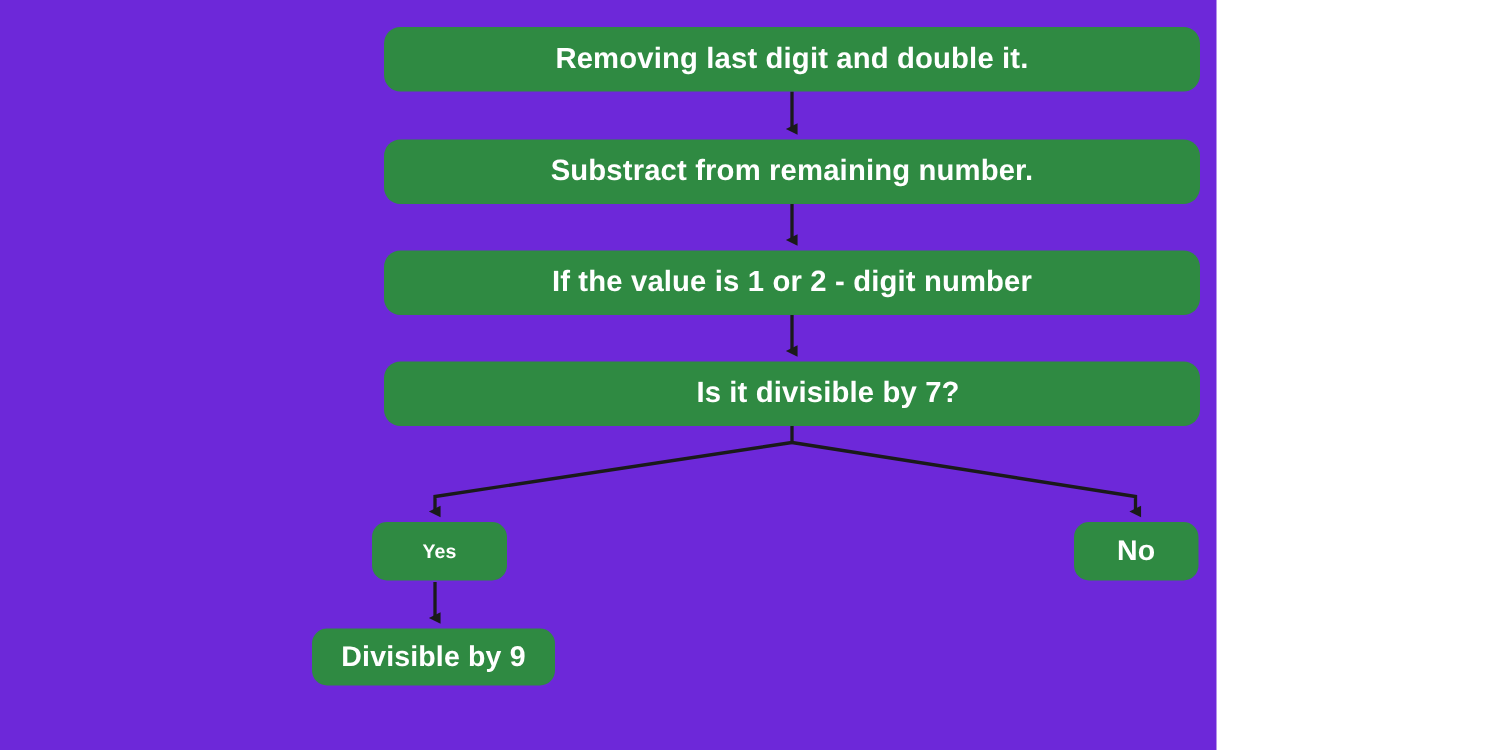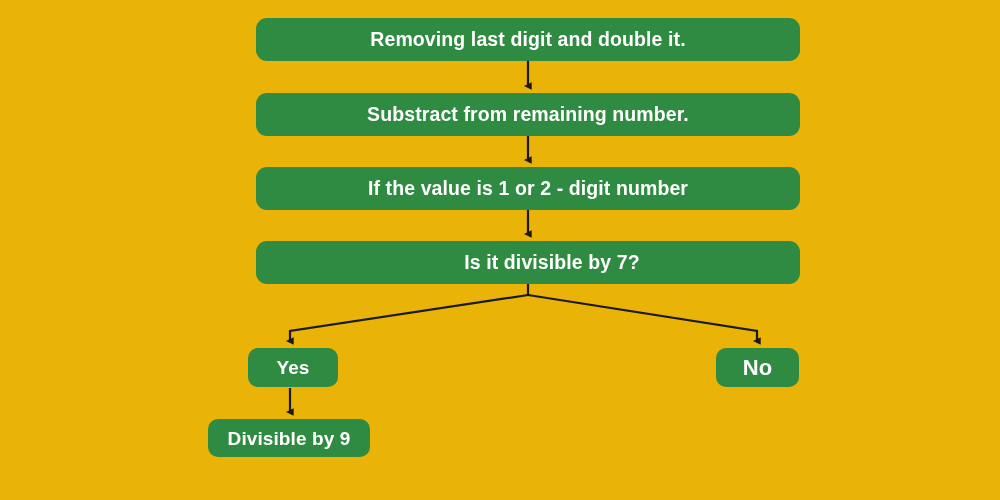--- a/index.html
+++ b/index.html
@@ -8,23 +8,23 @@
   }
   body {
     width: 1000px;
     height: 500px;
     background: #ffffff;
     font-family: "Liberation Sans", sans-serif;
     overflow: hidden;
   }
   #flowchart-canvas {
     position: relative;
-    width: 1000px;
+    width: 811px;
     height: 500px;
-    background: #eab308;
+    background: #6d28d9;
   }
   .node {
     position: absolute;
     background: #2f8a42;
     border-radius: 11px;
     color: #ffffff;
     display: flex;
     align-items: center;
     justify-content: center;
     box-sizing: border-box;
@@ -42,29 +42,29 @@
   .node-step1 { top: 18px; }
   .node-step2 { top: 93px; }
   .node-step3 { top: 167px; }
   .node-decision { top: 241px; padding-left: 48px; }
 
   .node-yes {
     left: 248px;
     top: 348px;
     width: 90px;
     height: 39px;
-    font-size: 19px;
+    font-size: 13px;
     border-radius: 10px;
   }
   .node-no {
     left: 716px;
     top: 348px;
     width: 83px;
     height: 39px;
-    font-size: 22px;
+    font-size: 19px;
     border-radius: 10px;
   }
   .node-result {
     left: 208px;
     top: 419px;
     width: 162px;
     height: 38px;
     font-size: 19px;
     border-radius: 10px;
   }

